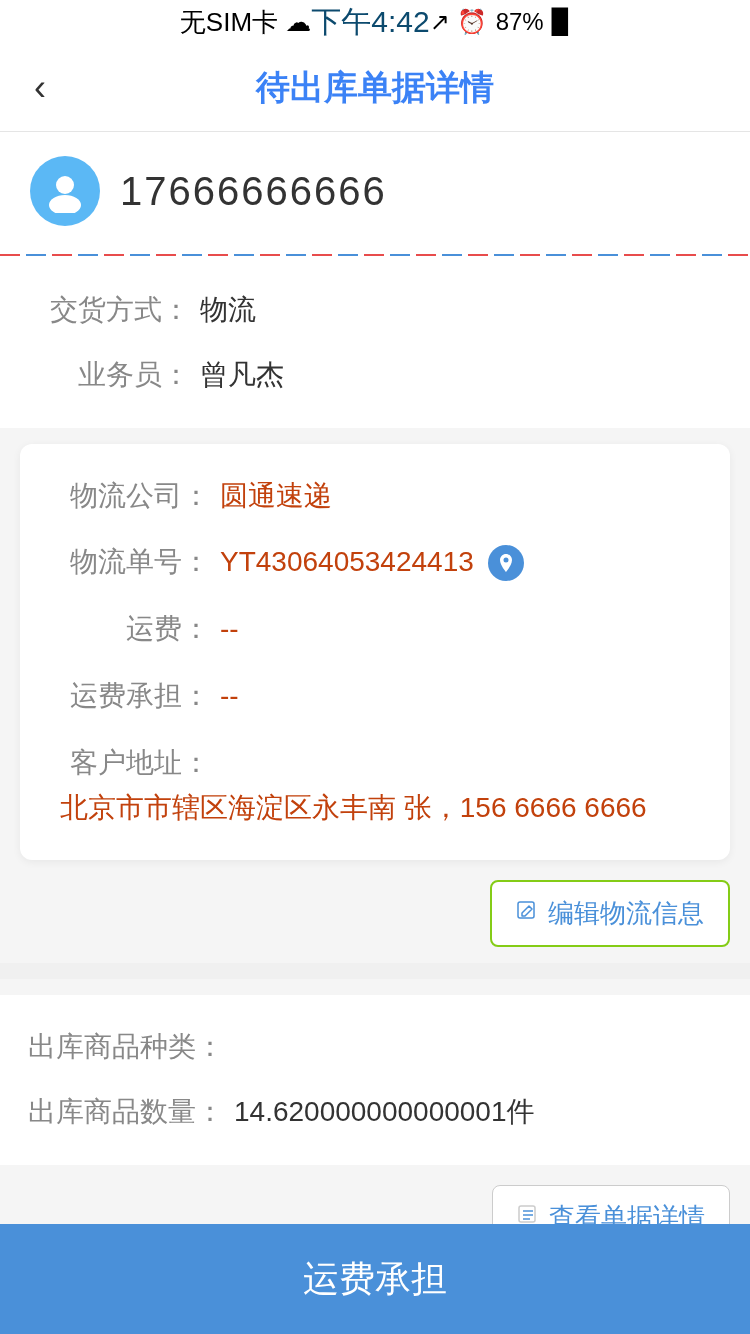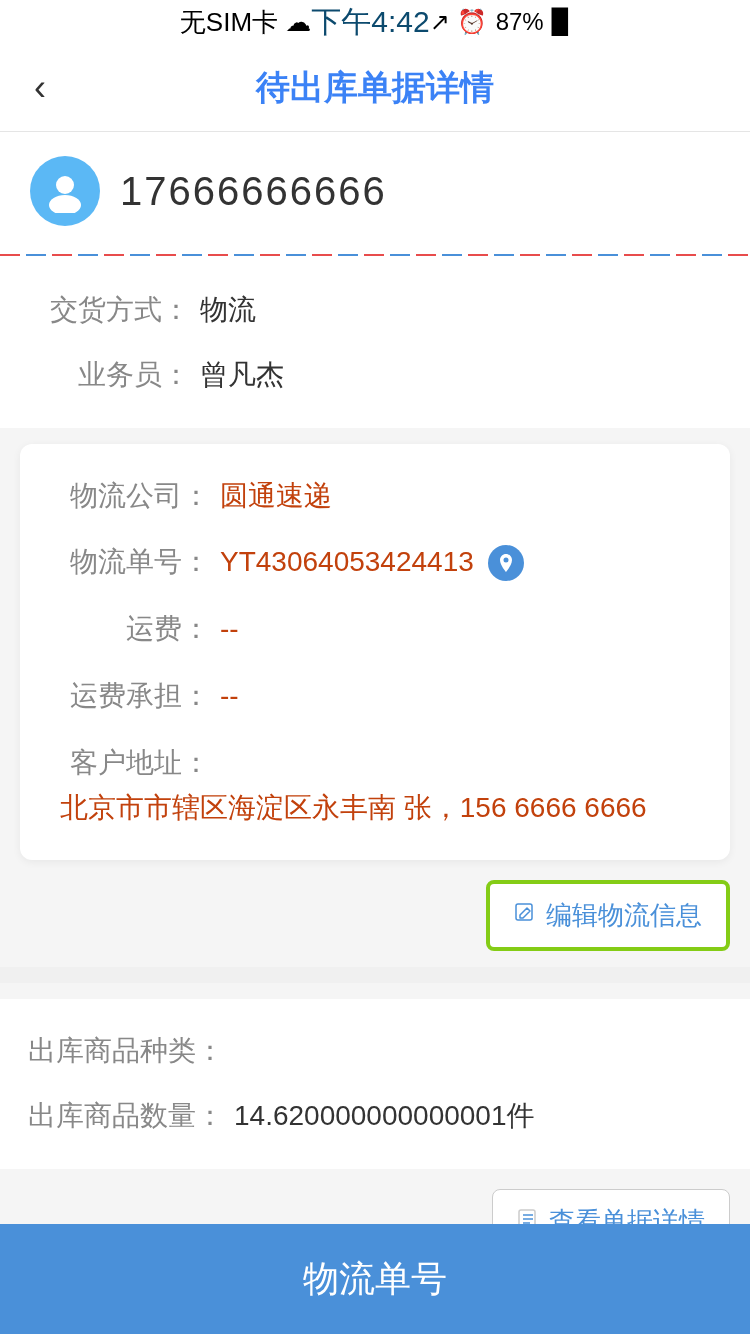--- a/index.html
+++ b/index.html
@@ -208,21 +208,21 @@
       height: 22px;
     }
 
     
     .edit-btn-row {
       display: flex;
       justify-content: flex-end;
       margin: 20px 20px 0;
     }
     .edit-logistics-btn {
-      border: 4px solid #84cc16;
+      border: 2px solid #84cc16;
       border-radius: 8px;
       padding: 14px 24px;
       font-size: 26px;
       color: #4a90d9;
       background: #fff;
       display: flex;
       align-items: center;
       gap: 10px;
       cursor: pointer;
     }
@@ -389,14 +389,14 @@
           <line x1="6" y1="15" x2="13" y2="15" stroke="#4a90d9" stroke-width="1.5"></line>
         </svg>
       </span>
       <span>查看单据详情</span>
     </button>
   </div>
 
 </div>
 
 <div class="bottom-bar">
-  <span class="confirm-btn-text">物流单号</span>
+  <span class="confirm-btn-text">运费承担</span>
 </div>
 
 </body></html>

